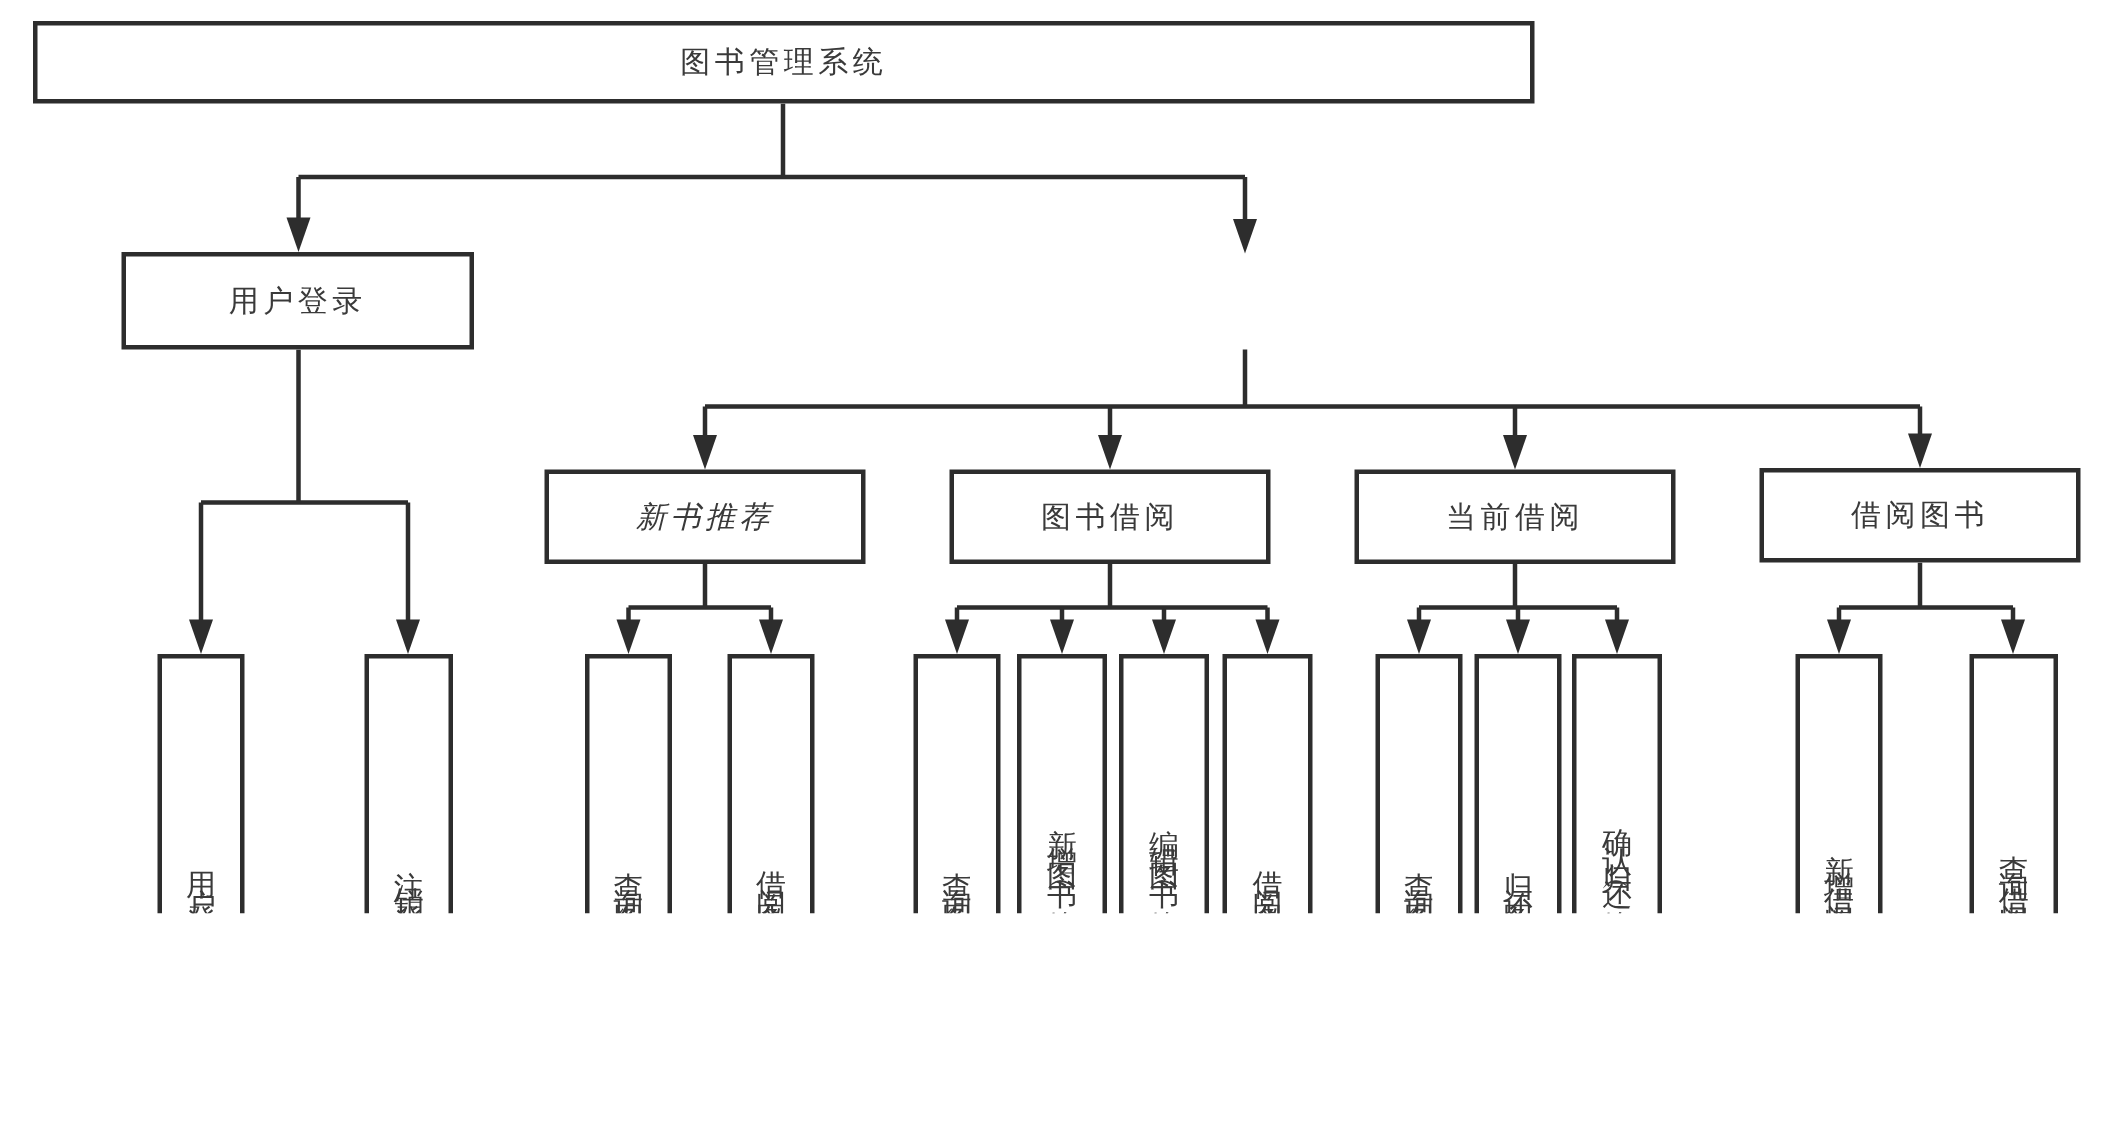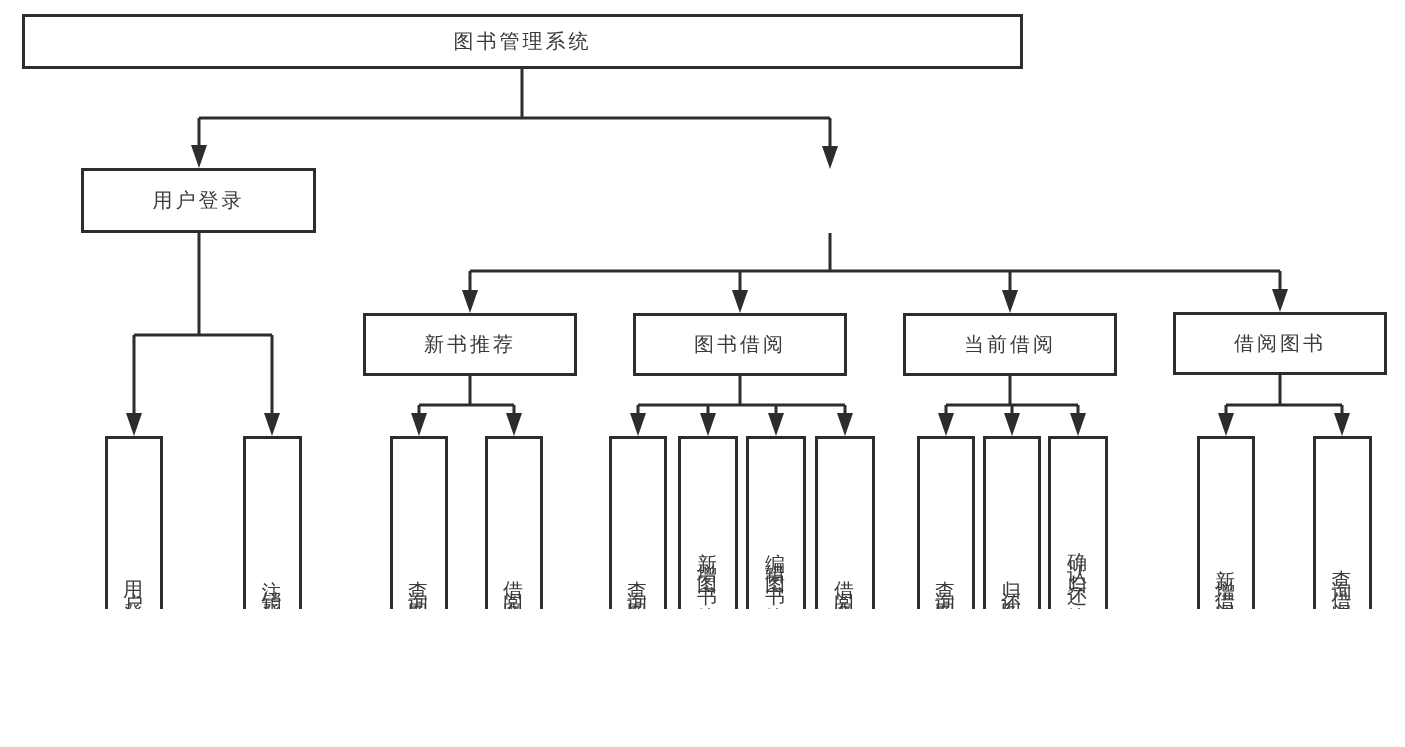--- a/index.html
+++ b/index.html
@@ -101,21 +101,21 @@
       <path d="M1280 375 V405 M1226 405 H1342 M1226 405 V418 M1342 405 V418"></path>
       <polygon fill="#2d2d2d" stroke="none" points="1218,413 1234,413 1226,436"></polygon>
       <polygon fill="#2d2d2d" stroke="none" points="1334,413 1350,413 1342,436"></polygon>
     </g>
   </svg>
 
   <div class="node" style="left:22px; top:14px; width:1001px; height:55px;">图书管理系统</div>
 
   <div class="node" style="left:81px; top:168px; width:235px; height:65px;">用户登录</div>
 
-  <div class="node" style="left:363px; top:313px; width:214px; height:63px;">新书推荐</div>
+  <div class="node" style="left:363px; top:313px; width:214px; height:63px;font-style:italic;">新书推荐</div>
   <div class="node" style="left:903px; top:313px; width:214px; height:63px;">当前借阅</div>
   <div class="node" style="left:633px; top:313px; width:214px; height:63px;">图书借阅</div>
   <div class="node" style="left:1173px; top:312px; width:214px; height:63px;">借阅图书</div>
 
   <div class="node leaf" style="left:105px; top:436px; width:58px; height:301px;">用户登录</div>
   <div class="node leaf" style="left:243px; top:436px; width:59px; height:301px;">注销登录</div>
 
   <div class="node leaf" style="left:390px; top:436px; width:58px; height:301px;">查询图书</div>
   <div class="node leaf" style="left:485px; top:436px; width:58px; height:301px;">借阅图书</div>
 

